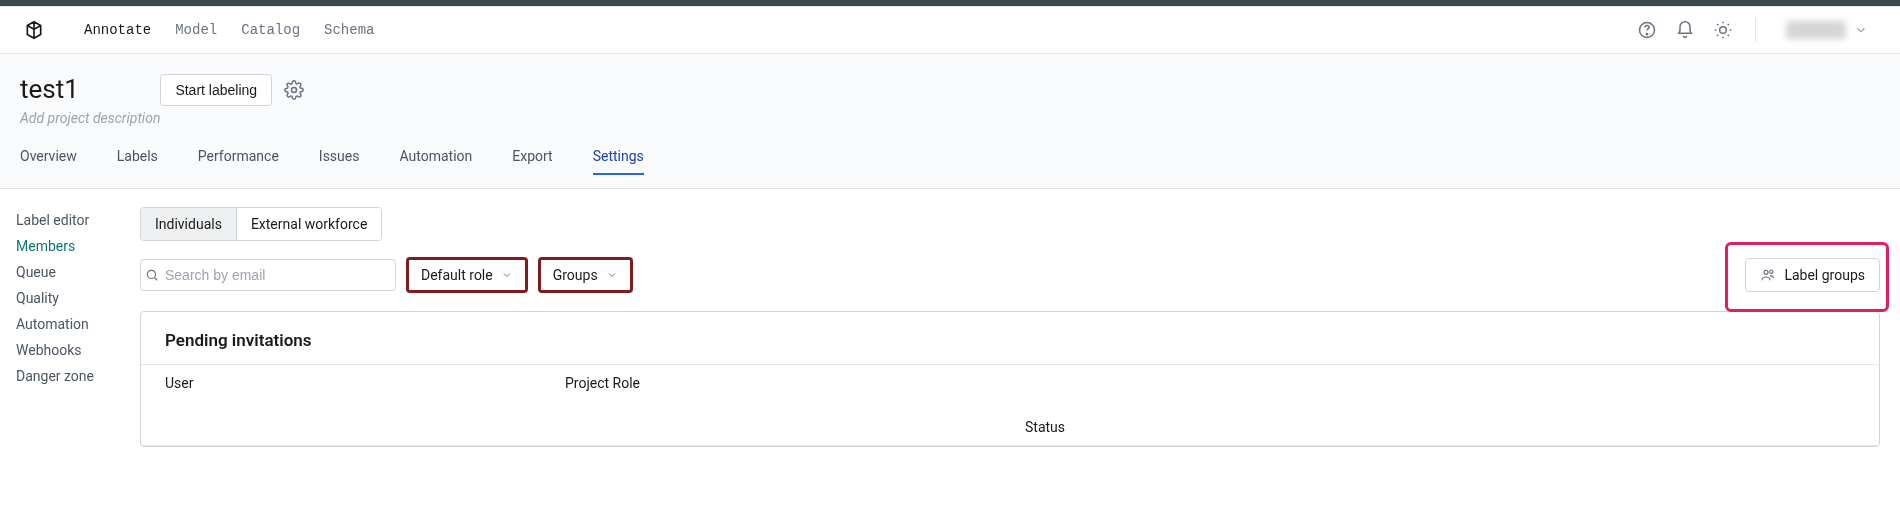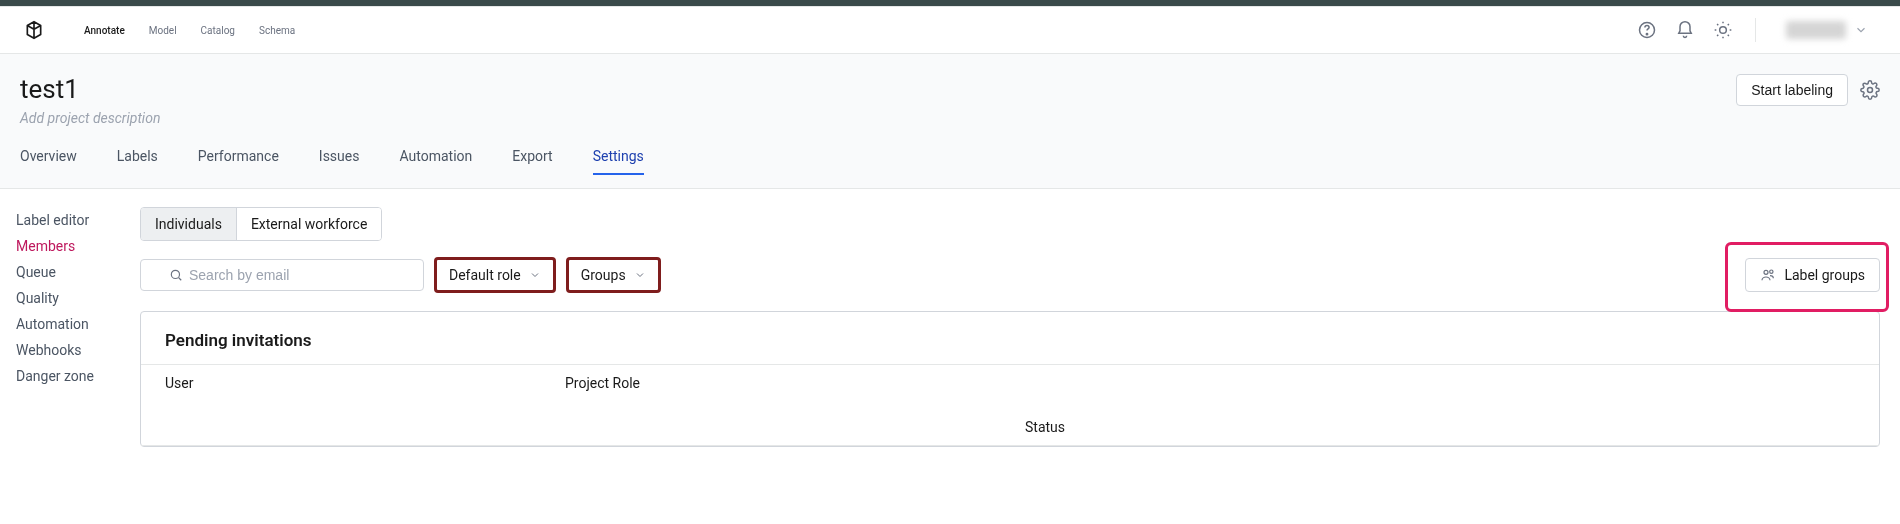--- a/index.html
+++ b/index.html
@@ -2,51 +2,51 @@
 <html><head>
   <meta charset="utf-8">
   <style>
     * { box-sizing: border-box; margin: 0; padding: 0; }
     body { font-family: -apple-system, BlinkMacSystemFont, 'Segoe UI', Roboto, sans-serif; background: #fff; color: #1a1a1a; }
     .top-strip { background: #3a4a4a; height: 6px; }
     .top-strip-light { background: #e5e7e7; height: 1px; }
     .header { display: flex; align-items: center; padding: 10px 24px; border-bottom: 1px solid #e5e7e7; background: #fff; }
     .logo { width: 20px; height: 20px; margin-right: 40px; }
     .nav-primary { display: flex; gap: 24px; flex: 1; }
-    .nav-primary-item { color: #6b7280; font-size: 10px; cursor: pointer; }
+    .nav-primary-item { color: #6b7280; font-size: 14px; cursor: pointer; font-family: Liberation Mono, monospace; }
     .nav-primary-item.active { color: #1a1a1a; font-weight: 500; }
     .header-right { display: flex; align-items: center; gap: 18px; }
     .icon-btn { width: 20px; height: 20px; display: flex; align-items: center; justify-content: center; cursor: pointer; color: #6b7280; }
     .divider-v { width: 1px; height: 24px; background: #e5e7e7; margin: 0 4px; }
     .user-area { display: flex; align-items: center; gap: 8px; padding: 4px 8px; cursor: pointer; }
     .user-blur { width: 60px; height: 18px; background: #d5d5d5; filter: blur(3px); border-radius: 3px; }
     .chevron { color: #9ca3af; }
     .project-header { padding: 20px 20px 14px; background: #f9fafb; border-bottom: 1px solid #e5e7e7; }
-    .project-title-row { display: flex; align-items: flex-start; justify-content: space-between; }
+    .project-title-row { display: flex; align-items: flex-start; }
     .project-title { font-size: 26px; font-weight: 400; color: #1a1a1a; }
     .project-desc { font-size: 14px; color: #9ca3af; margin-top: 6px; font-style: italic; }
     .project-actions { display: flex; gap: 12px; align-items: center; }
     .btn { border: 1px solid #d1d5db; background: #fff; border-radius: 4px; padding: 7px 14px; font-size: 14px; cursor: pointer; color: #1a1a1a; }
     .icon-btn-bordered { border: none; background: transparent; width: 20px; height: 20px; display: flex; align-items: center; justify-content: center; cursor: pointer; color: #6b7280; }
     .tabs { display: flex; gap: 40px; margin-top: 22px; padding: 0 0; }
     .tab { color: #4b5563; font-size: 14px; cursor: pointer; padding-bottom: 10px; position: relative; }
     .tab.active { color: #1e40af; }
     .tab.active::after { content: ''; position: absolute; bottom: -1px; left: 0; right: 0; height: 2px; background: #2563eb; }
     .highlight-box { position: absolute; border: 3px solid #e11d63; border-radius: 6px; pointer-events: none; }
     .content-wrap { display: flex; }
     .sidebar { width: 140px; padding: 18px 16px; flex-shrink: 0; }
     .sidebar-item { font-size: 14px; color: #4b5563; padding: 5px 0; cursor: pointer; }
-    .sidebar-item.active { color: #be185d; }
+    .sidebar-item.active { color: #0f766e; }
     .main { flex: 1; padding: 18px 20px 18px 0; }
     .subtabs { display: inline-flex; border: 1px solid #d1d5db; border-radius: 4px; overflow: hidden; margin-bottom: 16px; align-items: center; }
     .subtab { padding: 8px 14px; font-size: 14px; cursor: pointer; background: #fff; color: #1a1a1a; }
     .subtab.active { background: #edeff1; }
     .subtab + .subtab { border-left: 1px solid #d1d5db; }
     .filter-row { display: flex; gap: 10px; align-items: center; margin-bottom: 18px; }
-    .search-box { border: 1px solid #d1d5db; border-radius: 4px; padding: 7px 28px; display: flex; align-items: center; gap: 6px; width: 284px; background: #fff; }
+    .search-box { border: 1px solid #d1d5db; border-radius: 4px; padding: 7px 4px; display: flex; align-items: center; gap: 6px; width: 256px; background: #fff; }
     .search-input { border: none; outline: none; font-size: 14px; flex: 1; color: #4b5563; background: transparent; }
     .search-input::placeholder { color: #9ca3af; }
     .dropdown-btn { border: 3px solid #7f1d1d; border-radius: 4px; padding: 7px 12px; display: flex; align-items: center; gap: 8px; background: #fff; cursor: pointer; font-size: 14px; color: #1a1a1a; }
     .spacer { flex: 1; }
     .manage-btn { border: 1px solid #d1d5db; border-radius: 4px; padding: 8px 14px; display: flex; align-items: center; gap: 8px; background: #fff; cursor: pointer; font-size: 14px; color: #1a1a1a; }
     .card { border: 1px solid #d1d5db; border-radius: 4px; background: #fff; }
     .card-title { font-size: 17px; font-weight: 600; color: #1a1a1a; padding: 18px 24px 14px; }
     .table-head { display: flex; padding: 10px 24px; border-top: 1px solid #e5e7e7; border-bottom: 1px solid #e5e7e7; }
     .th { font-size: 14px; color: #1a1a1a; font-weight: 400; }
     .col-user { flex: 0 0 400px; }

